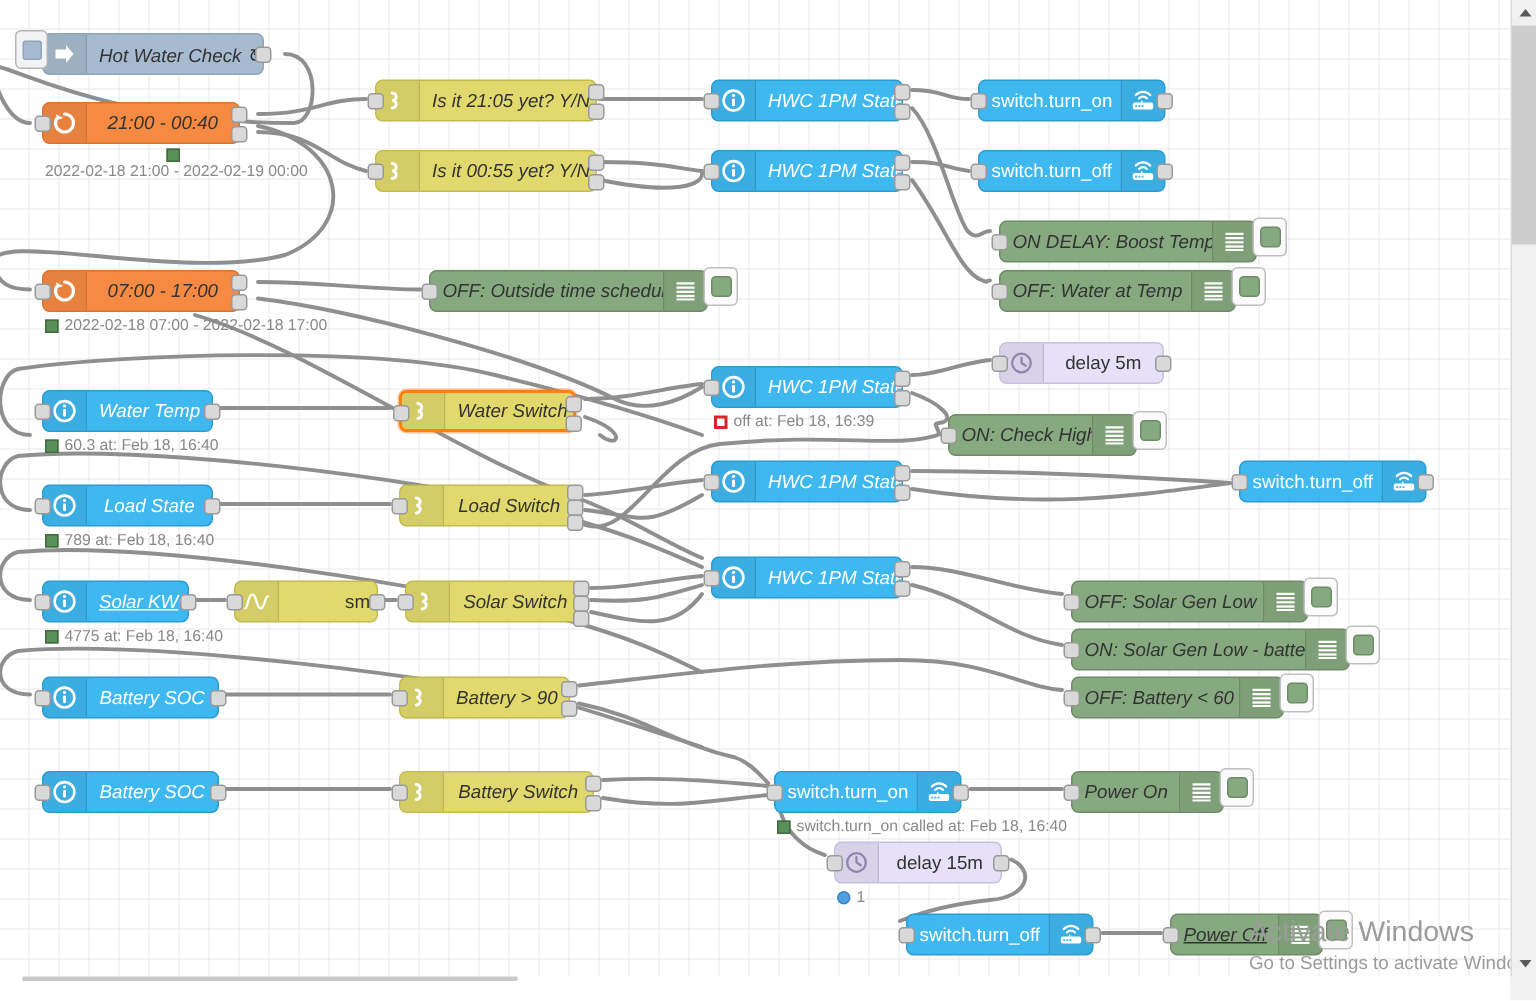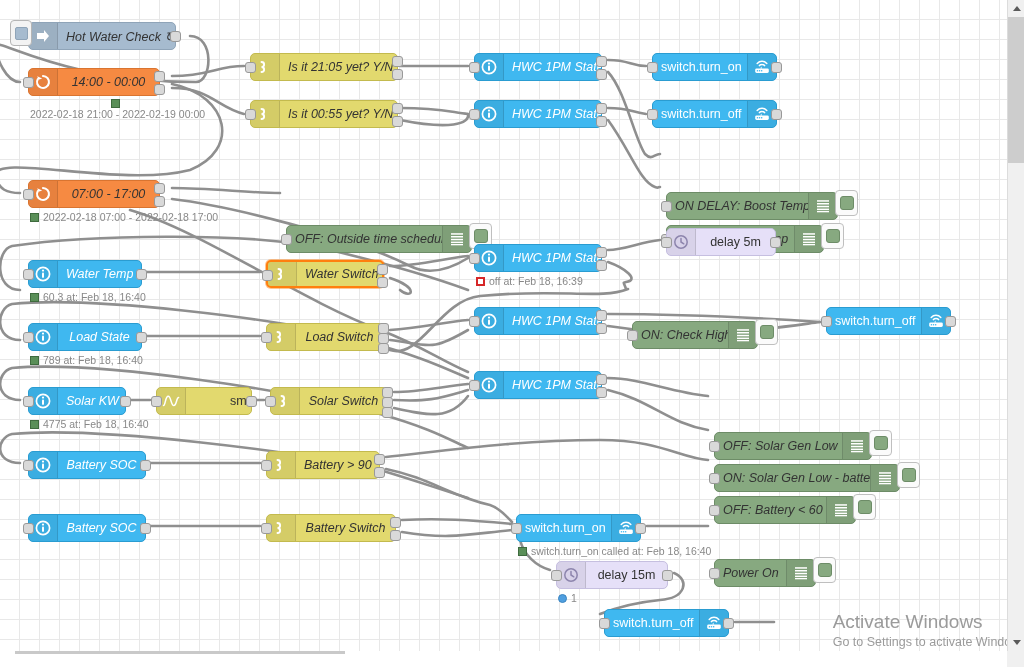--- a/index.html
+++ b/index.html
@@ -74,21 +74,21 @@
   }
 
   
   .n-inject  { background:#a6bbcf; border-color:#8fa4b8; }
   .n-time    { background:#f68a42; border-color:#d97430; }
   .n-switch  { background:#e2d96e; border-color:#c3ba4e; }
   .n-api     { background:#3fb8f0; border-color:#2a9cd1; color:#fff; }
   .n-api .lbl{ color:#fff; }
   .n-call    { background:#3fb8f0; border-color:#2a9cd1; color:#fff; }
   .n-call .lbl { color:#fff; font-style: normal; font-size:12.5px;}
-  .n-debug   { background:#87a980; border-color:#6d8c67;margin-top:45px; }
+  .n-debug   { background:#87a980; border-color:#6d8c67; }
   .n-delay   { background:#e6e0f8; border-color:#c6bfe0; }
   .n-delay .lbl { font-style: normal; }
   .n-smooth  { background:#e2d96e; border-color:#c3ba4e;gap:36px; }
   .n-smooth .lbl { font-style: normal; }
   .selected { border:2px solid #ff7f0e !important; box-shadow: 0 0 0 1px rgba(255,127,14,0.45); }
 
   
   .port {
     position: absolute;
     width: 11px; height: 11px;
@@ -250,21 +250,21 @@
             <i></i>
           </span>
         </div>
         <div class="node n-time" style="left: 28px; top: 68px; width: 132px;">
           <span class="icon-left">
             <svg class="gi " width="16" height="16" viewBox="0 0 16 16">
               <path d="M8 2 a6 6 0 1 1 -5.2 3" fill="none" stroke="#ffffff" stroke-width="2.1" stroke-linecap="round"></path>
               <path d="M2.2 2.2 l1.4 3.6 l3.6 -1.2 z" fill="#ffffff"></path>
             </svg>
           </span>
-          <span class="lbl">14:00 - 00:00</span>
+          <span class="lbl">21:00 - 00:40</span>
           <span class="port in" style="top: 8px;"></span>
           <span class="port out" style="top: 2px;"></span>
           <span class="port out" style="top: 15px;"></span>
         </div>
         <div class="status" style="left: 30px; top: 99px; flex-direction: column;">
           <span class="dot green"></span>
           <span>2022-02-18 21:00 - 2022-02-19 00:00</span>
         </div>
         <div class="node n-time" style="left: 28px; top: 180px; width: 132px;">
           <span class="icon-left">
@@ -543,21 +543,21 @@
               <rect x="2.2" y="9.4" width="13.6" height="4.6" rx="1.4" fill="#ffffff"></rect>
               <rect x="3.8" y="11.1" width="1.3" height="1.3" fill="#3fb8f0"></rect>
               <rect x="5.9" y="11.1" width="1.3" height="1.3" fill="#3fb8f0"></rect>
               <rect x="8" y="11.1" width="1.3" height="1.3" fill="#3fb8f0"></rect>
               <path d="M8.2 7.6 l0.8 1.8 h-1.6 z" fill="#ffffff"></path>
             </svg>
           </span>
           <span class="port in" style="top: 8px;"></span>
           <span class="port out" style="top: 8px;"></span>
         </div>
-        <div class="node n-api" style="left: 28px; top: 387px; width: 98px;">
+        <div class="node n-api" style="left: 28px; top: 387px; width: 98px; text-decoration: underline;">
           <span class="icon-left">
             <svg class="gi " width="16" height="16" viewBox="0 0 16 16">
               <circle cx="8" cy="8" r="6.6" fill="none" stroke="#ffffff" stroke-width="1.7"></circle>
               <circle cx="8" cy="4.6" r="1.1" fill="#ffffff"></circle>
               <rect x="7" y="6.6" width="2" height="5.2" rx="0.9" fill="#ffffff"></rect>
             </svg>
           </span>
           <span class="lbl">Solar KW</span>
           <span class="port in" style="top: 8px;"></span>
           <span class="port out" style="top: 8px;"></span>

